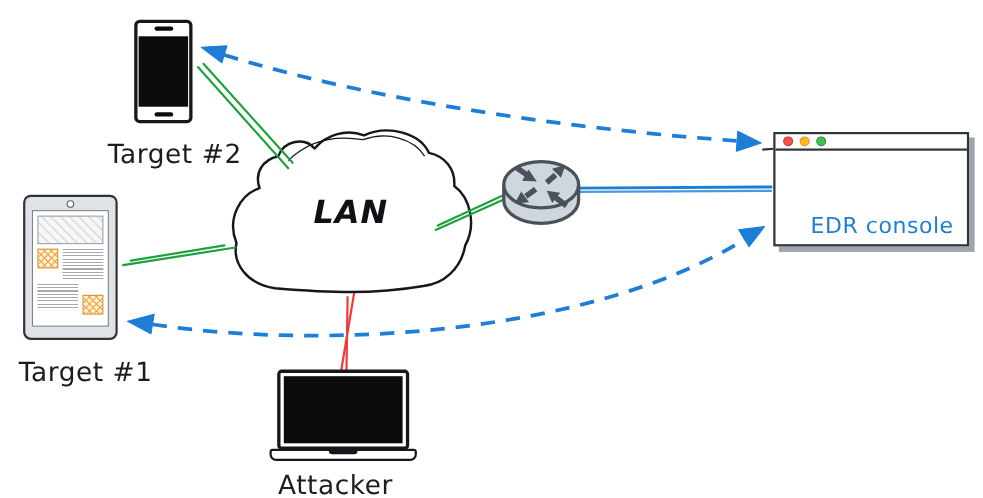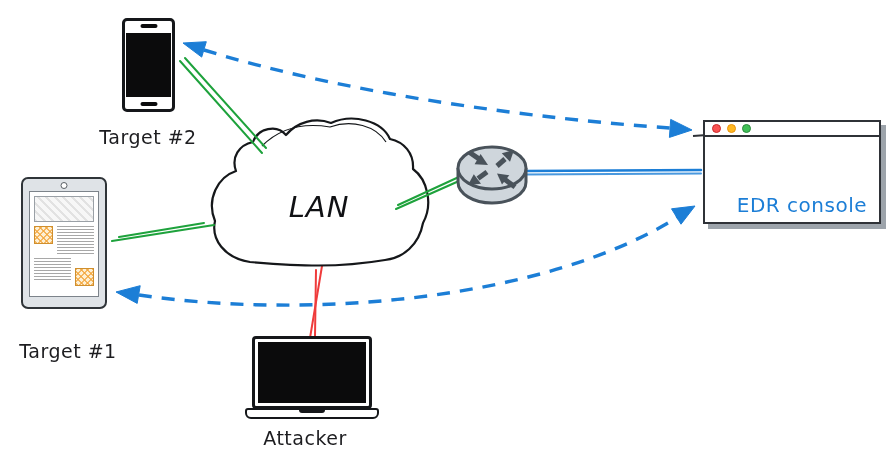--- a/index.html
+++ b/index.html
@@ -1,21 +1,21 @@
 <!DOCTYPE html>
 <html style="--green: #1ea23c; --blue: #1c7ed6; --red: #ef3b3b; --text: #1d1d20; --edr-label: #1c7ed6; --window-dot-red: #fa5252; --window-dot-yellow: #ffb822; --window-dot-green: #40c057;"><head>
 <meta charset="utf-8">
 <style>
   html,body{margin:0;padding:0;background:#ffffff;}
   body{width:894px;height:453px;position:relative;overflow:hidden;
        font-family:"DejaVu Sans",sans-serif;}
   #stage{position:absolute;inset:0;width:894px;height:453px;}
   svg#wires{position:absolute;left:0;top:0;z-index:1;}
   .node{position:absolute;z-index:2;}
-  .node-label{position:absolute;z-index:3;color:var(--text);font-size:19px;
+  .node-label{position:absolute;z-index:3;color:var(--text);font-size:24px;
       letter-spacing:.5px;text-align:center;white-space:nowrap;}
   
   .phone{left:122px;top:18px;width:47px;height:88px;background:#fff;
       border:3px solid #15171a;border-radius:5px;}
   .phone .bar{position:absolute;left:50%;transform:translateX(-50%);
       width:17px;height:4px;background:#0b0b0c;border-radius:2px;}
   .phone .bar.top{top:3px;} .phone .bar.bot{bottom:3px;}
   .phone .screen{position:absolute;left:1px;right:1px;top:12px;bottom:12px;
       background:#0b0b0c;}
   
@@ -49,22 +49,22 @@
       font-size:20px;letter-spacing:.5px;}
   
   .lap-screen{left:252px;top:336px;width:114px;height:67px;background:#fff;
       border:3px solid #15171a;border-radius:4px;}
   .lap-screen .inner{position:absolute;inset:3px;background:#0b0b0c;}
   .lap-base{left:245px;top:408px;width:130px;height:7px;background:#fff;
       border:2.5px solid #15171a;border-radius:3px 3px 6px 6px;}
   .lap-base .notch{position:absolute;left:50%;top:-1px;transform:translateX(-50%);
       width:26px;height:4px;background:#15171a;border-radius:0 0 3px 3px;}
   
-  .lan-label{position:absolute;z-index:3;left:281px;top:190px;width:76px;
-      text-align:center;font-size:29px;font-style:italic;font-weight:normal;
+  .lan-label{position:absolute;z-index:3;left:281px;top:176px;width:76px;
+      text-align:center;font-size:29px;font-style:italic;font-weight:bold;
       color:#101114;letter-spacing:1px;}
   
   .edge-green{stroke:var(--green);fill:none;stroke-width:2;stroke-linecap:round;}
   .edge-blue-solid{stroke:var(--blue);fill:none;stroke-linecap:round;}
   .edge-red{stroke:var(--red);fill:none;stroke-width:2;stroke-linecap:round;}
   .edge-dashed{stroke:var(--blue);fill:none;stroke-width:3.4;
       stroke-dasharray:13 10;stroke-linecap:butt;}
   .arrowhead{fill:var(--blue);stroke:var(--blue);stroke-width:1;stroke-linejoin:round;}
   .cloud-shape{fill:#ffffff;stroke:#15171a;stroke-width:2.2;stroke-linejoin:round;}
   .cloud-double{fill:none;stroke:#15171a;stroke-width:1.2;}
@@ -150,21 +150,21 @@
       <div class="ph-row">
         <div class="ph-sq"></div>
         <div class="ph-txt tall"></div>
       </div>
       <div class="ph-row">
         <div class="ph-txt short"></div>
         <div class="ph-sq low"></div>
       </div>
     </div>
   </div>
-  <div class="node-label" style="left:17px;top:340px;width:102px;">Target #1</div>
+  <div class="node-label" style="left:17px;top:324px;width:102px;">Target #1</div>
 
   <div class="lan-label">LAN</div>
 
   <div class="node window">
     <div class="titlebar">
       <div class="dot red"></div>
       <div class="dot yellow"></div>
       <div class="dot green"></div>
     </div>
     <div class="wlabel">EDR console</div>

